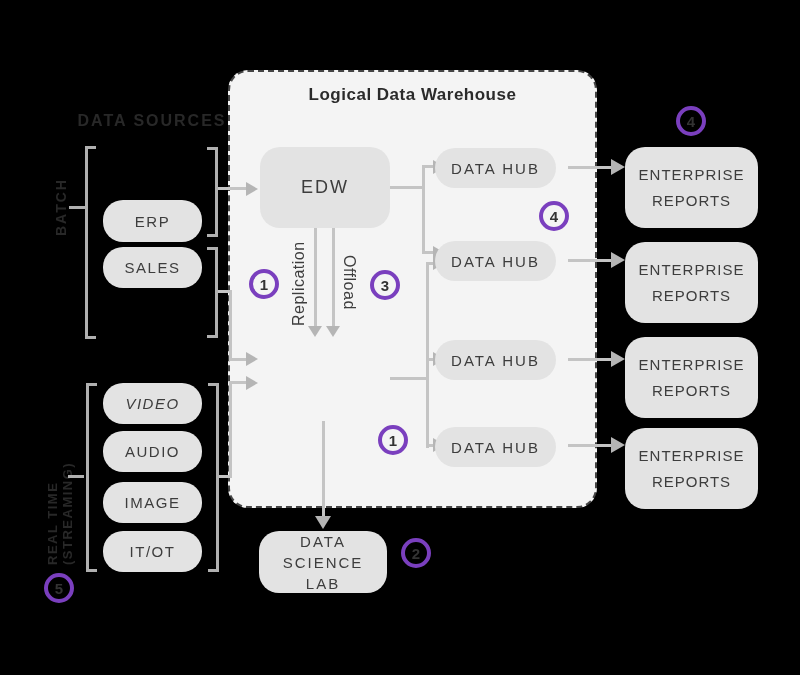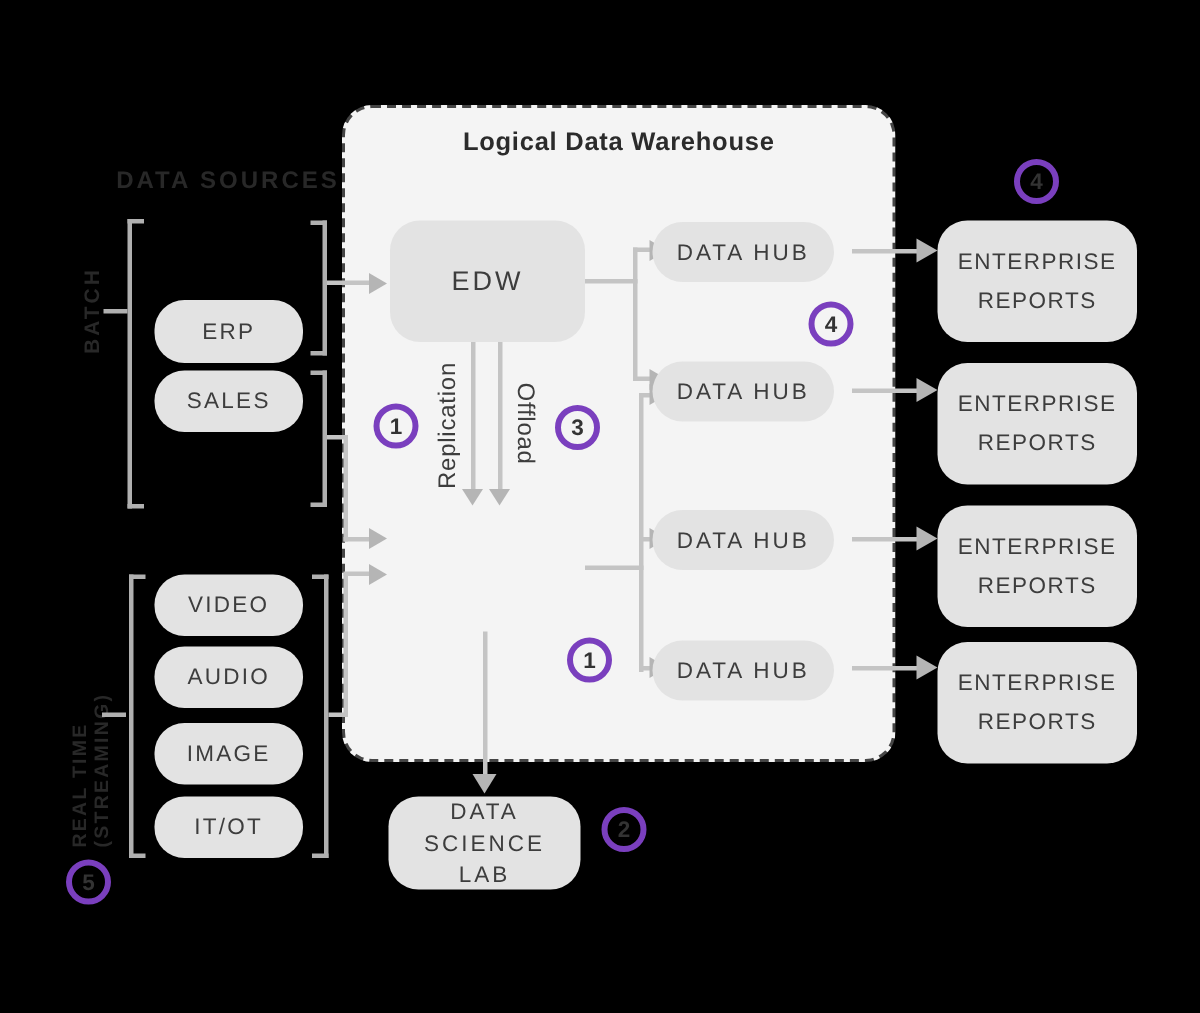--- a/index.html
+++ b/index.html
@@ -58,21 +58,21 @@
   <div class="dark-label vtext" style="left:49px;top:389px;width:22px;height:176px;font-size:13px;letter-spacing:1.5px;">REAL TIME (STREAMING)</div>
   <div class="hline" style="left:68px;top:475px;width:16px;background:#b0b0b0;"></div>
 
   <div class="box src" style="top:200px;height:42px;">
     <span>ERP</span>
     </div>
   <div class="box src" style="top:247px;">
     <span>SALES</span>
     </div>
 
-  <div class="box src" style="top:383px;">
+  <div class="box src" style="top:383px;font-style:italic;">
     <span>VIDEO</span>
     </div>
   <div class="box src" style="top:482px;">
     <span>IMAGE</span>
     </div>
   <div class="box src" style="top:431px;">
     <span>AUDIO</span>
     </div>
   <div class="box src" style="top:531px;">
     <span>IT/OT</span>

